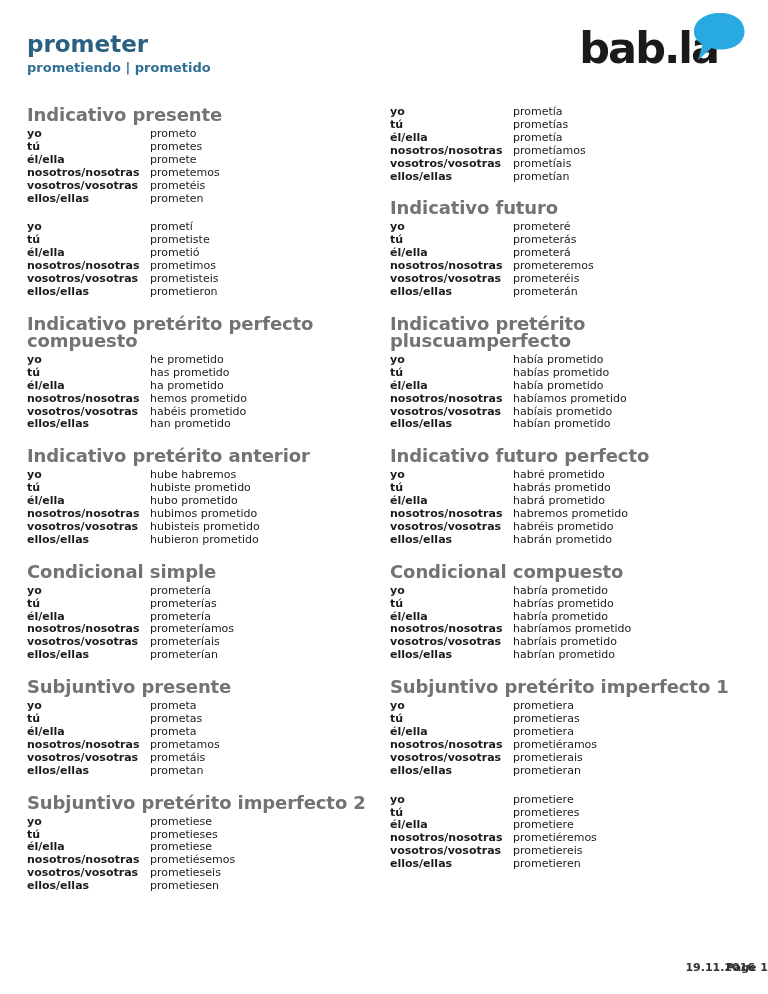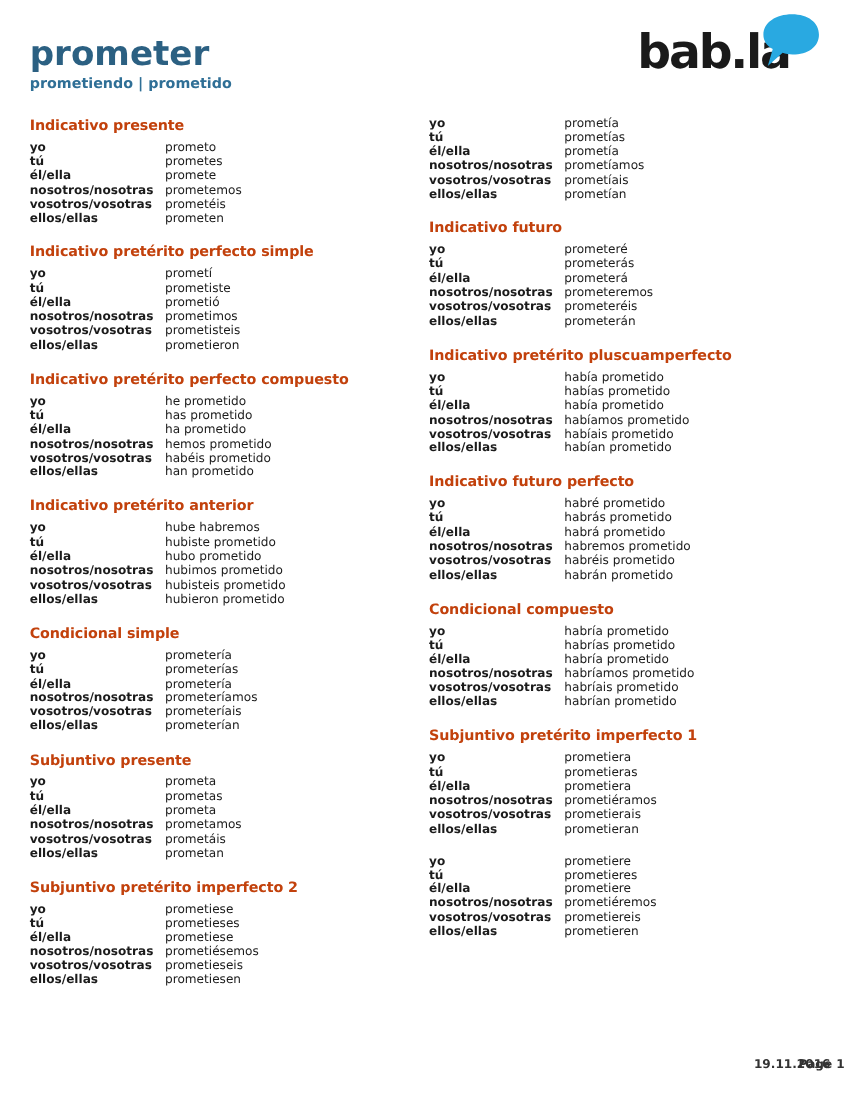--- a/index.html
+++ b/index.html
@@ -7,21 +7,21 @@
     width: 768px; height: 994px;
     font-family: "DejaVu Sans", "Liberation Sans", sans-serif;
     color: #1b1b1b;
     overflow: hidden;
   }
   .page { position: relative; width: 768px; height: 994px; background: #fff; }
 
   
   .header { position: absolute; top: 32px; left: 27px; }
   .verb-title {
-    margin: 0; font-size: 31px; font-weight: bold;
+    margin: 0; font-size: 23px; font-weight: bold;
     color: #2b6082; letter-spacing: 0px; line-height: 1.1;
   }
   .verb-forms {
     margin: 3px 0 0 0; font-size: 13px; font-weight: bold;
     color: #2f6f96;
   }
 
   
   .logo { position: absolute; top: 27px; right: 50px; }
   .logo-text {
@@ -33,22 +33,22 @@
   
   .main {
     position: absolute; top: 106px; left: 27px; width: 716px;
     display: grid; grid-template-columns: 346px 346px; column-gap: 17px;
     align-items: start;
   }
   .column { display: block; }
 
   .section { margin: 0 0 16px 0; }
   .section-title {
-    margin: 0 0 5px 0; font-size: 13px; font-weight: bold;
-    color: #c2410c; letter-spacing: -0.1px; line-height: 17px;
+    margin: 0 0 5px 0; font-size: 18px; font-weight: bold;
+    color: #737373; letter-spacing: -0.1px; line-height: 17px;
   }
   .conj-row { display: flex; font-size: 11px; line-height: 12.9px; }
   .pronoun { width: 123px; flex: 0 0 123px; font-weight: bold; color: #1b1b1b; }
   .form { flex: 1; font-weight: normal; color: #1b1b1b; }
 
   
   .footer {
     position: absolute; top: 961px; left: 0; width: 768px; height: 16px;
     font-size: 11px; font-weight: bold; color: #333;
   }
@@ -96,21 +96,20 @@
       <span class="pronoun">vosotros/vosotras</span>
       <span class="form">prometéis</span>
     </div>
     <div class="conj-row">
       <span class="pronoun">ellos/ellas</span>
       <span class="form">prometen</span>
     </div>
   </div>
 
   <div class="section">
-    <h2 class="section-title">Indicativo pretérito perfecto simple</h2>
     <div class="conj-row">
       <span class="pronoun">yo</span>
       <span class="form">prometí</span>
     </div>
     <div class="conj-row">
       <span class="pronoun">tú</span>
       <span class="form">prometiste</span>
     </div>
     <div class="conj-row">
       <span class="pronoun">él/ella</span>

